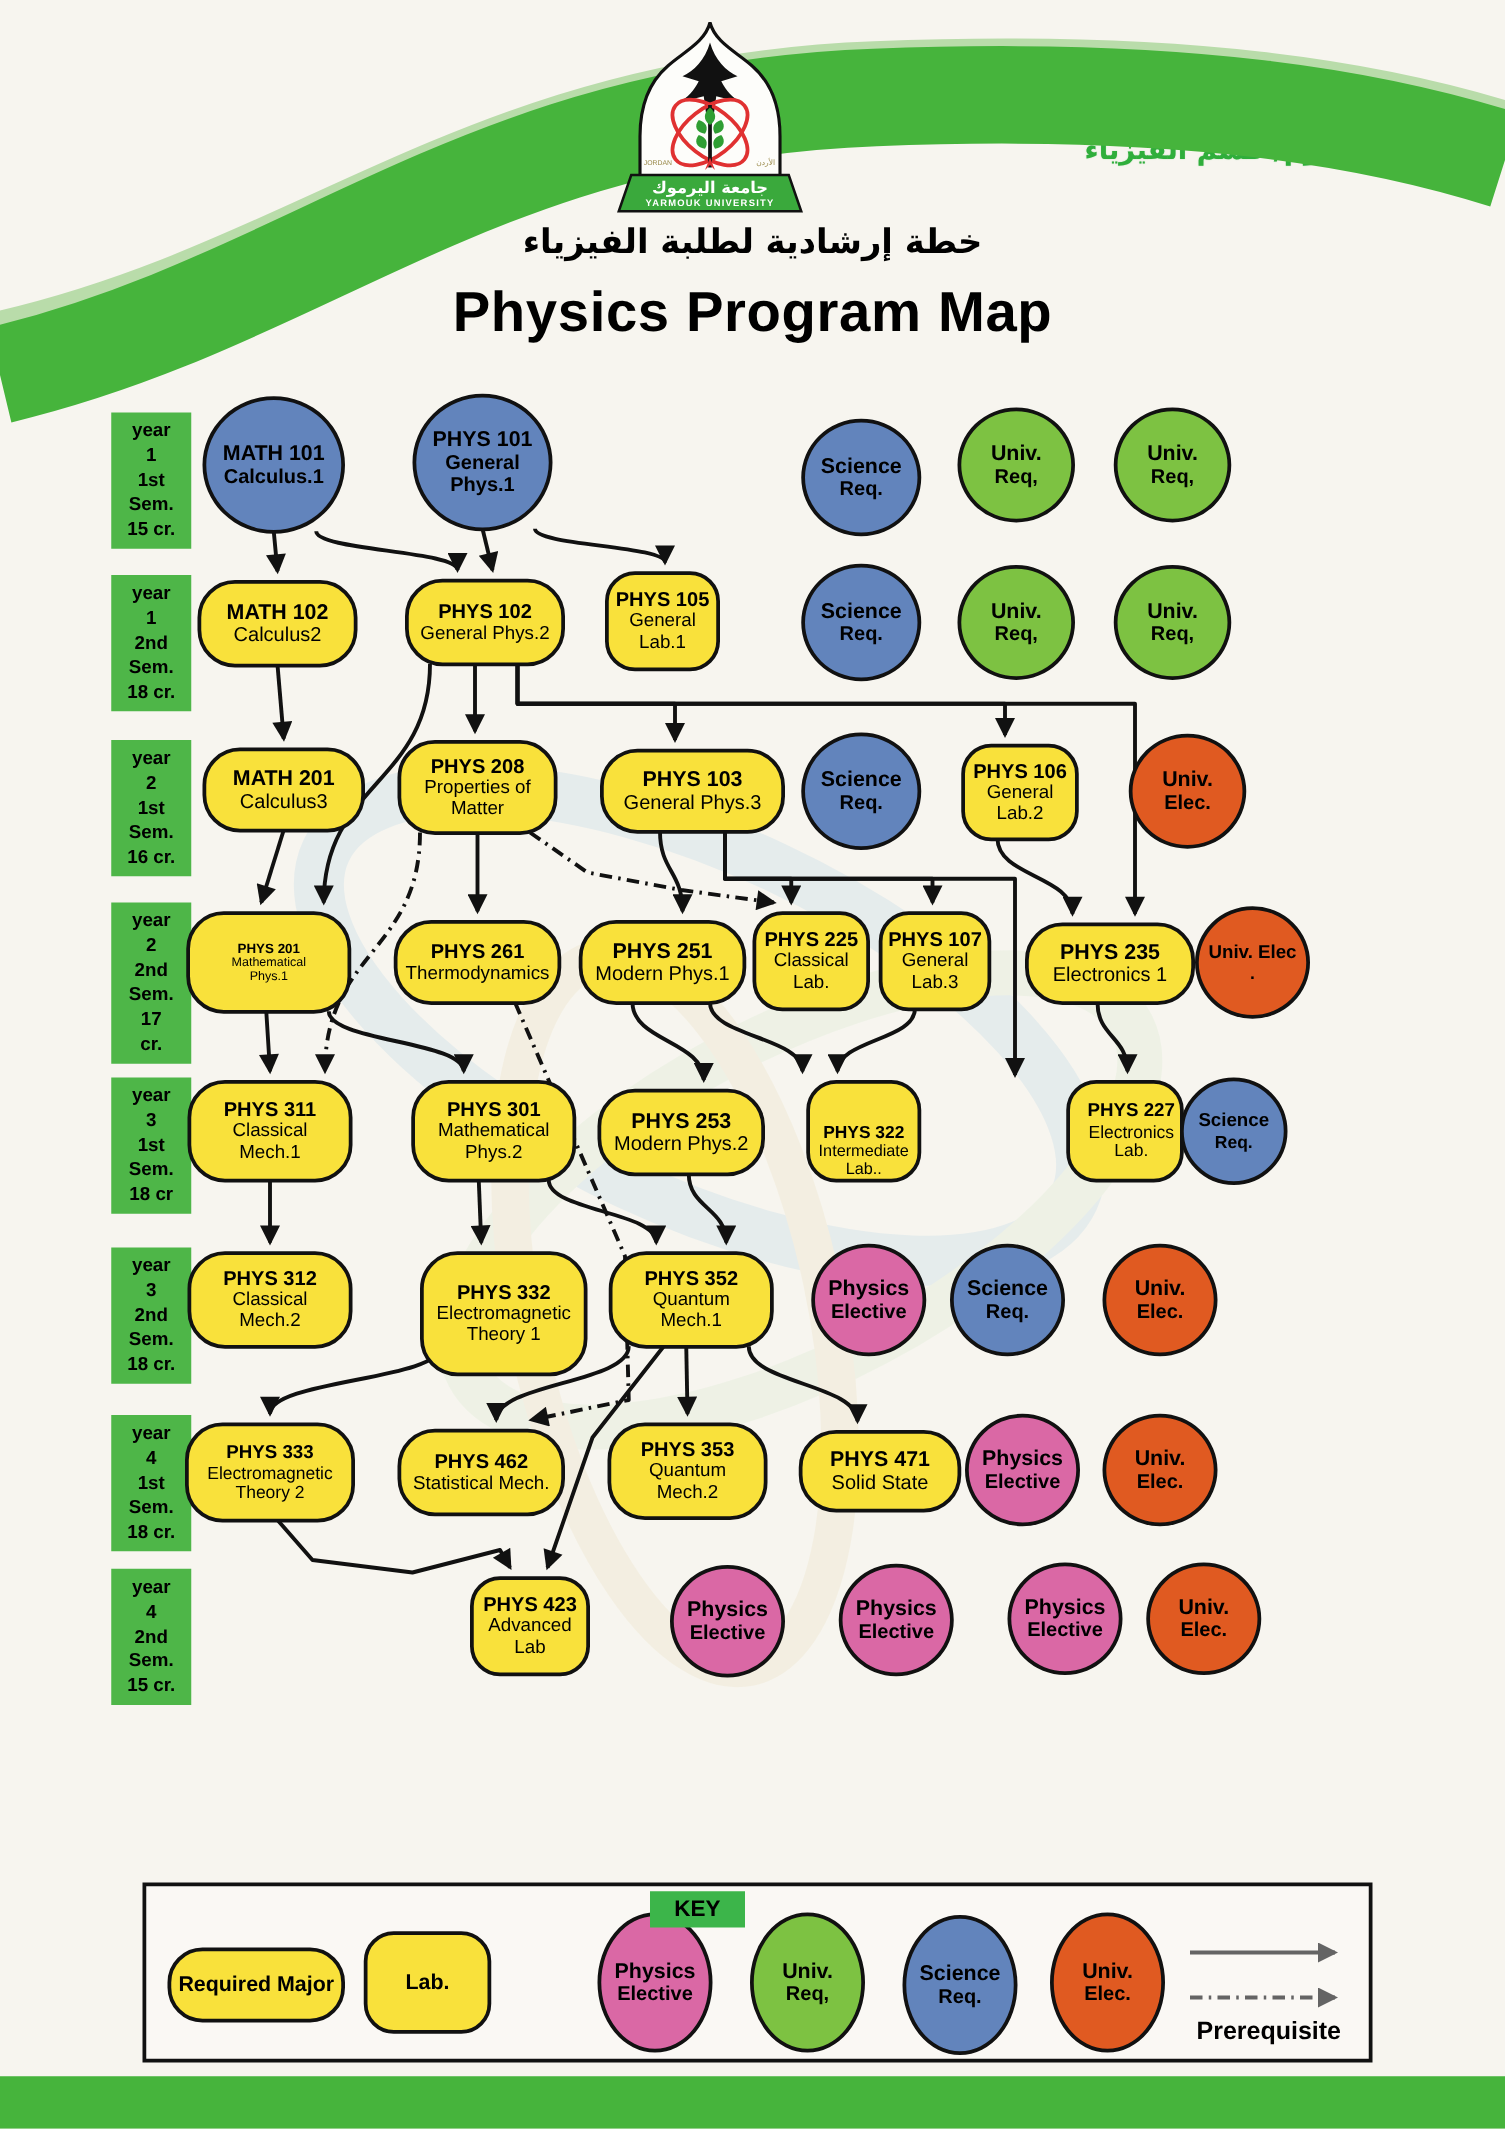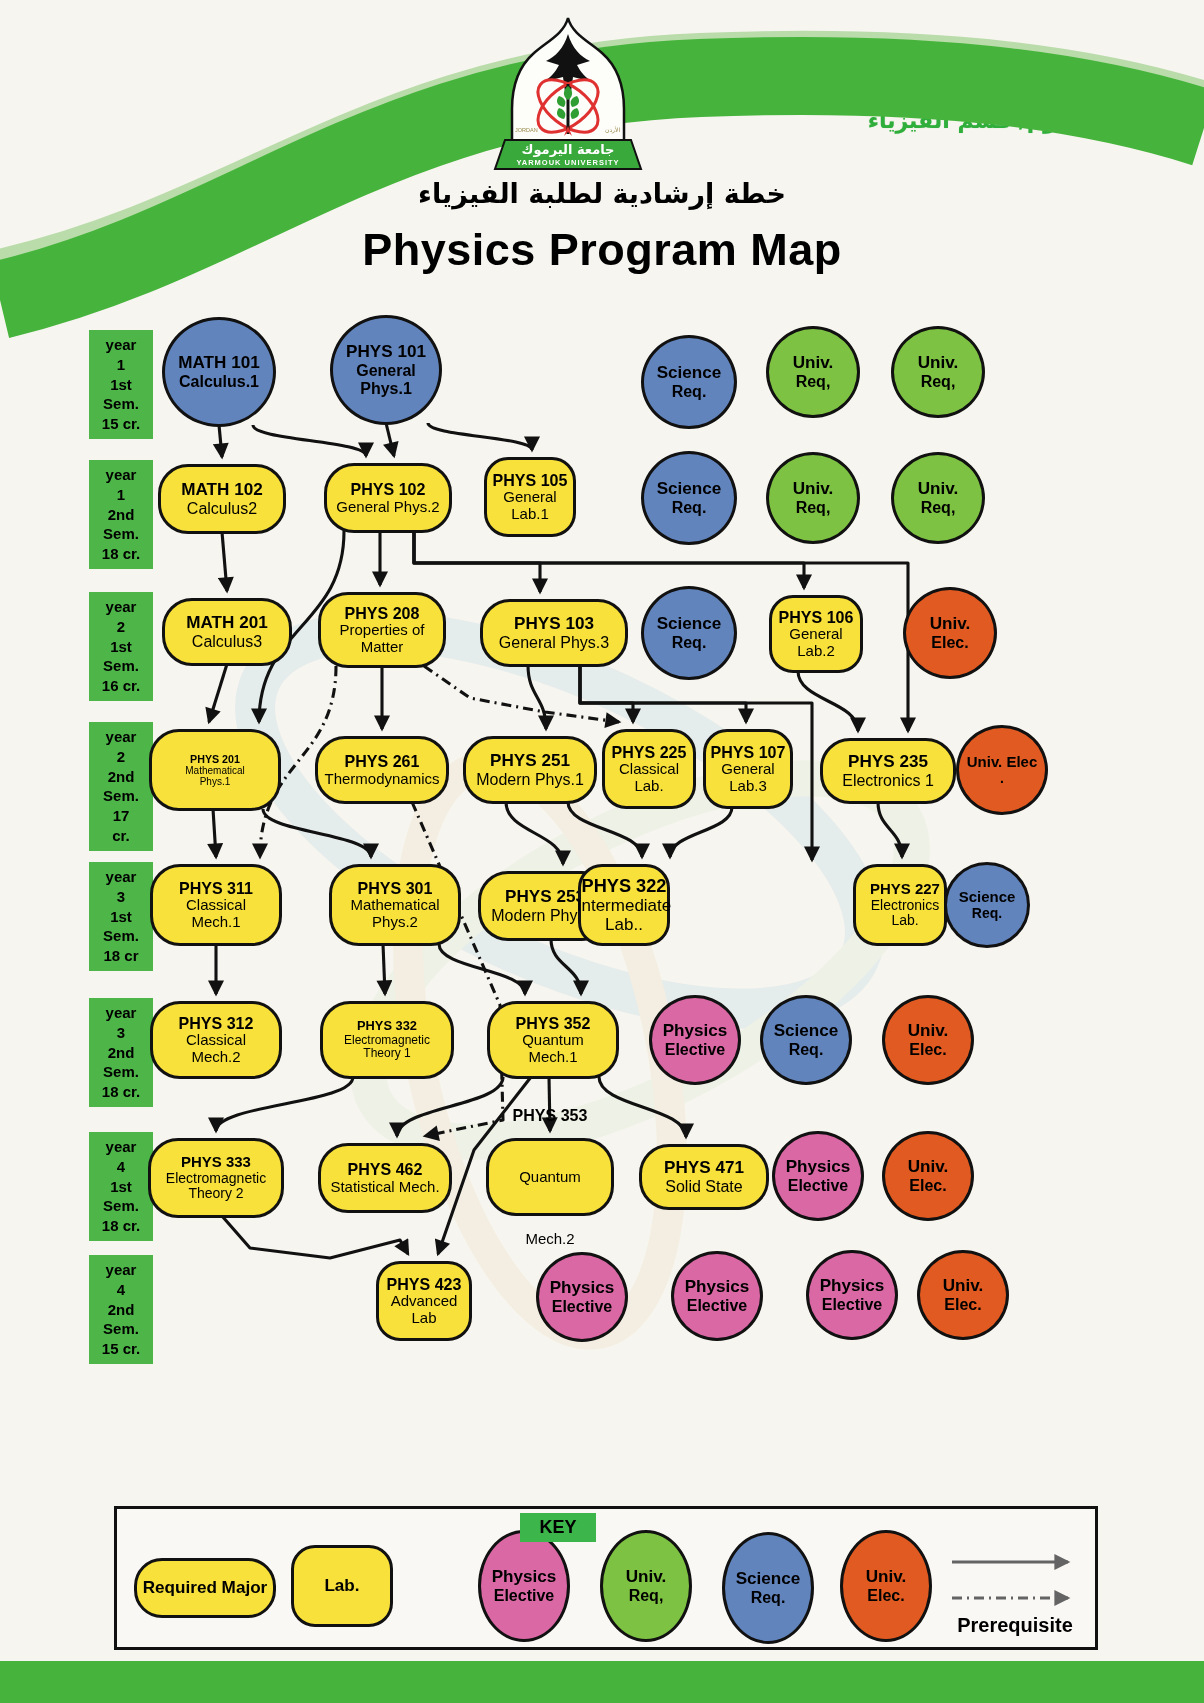--- a/index.html
+++ b/index.html
@@ -274,40 +274,40 @@
     </div>
     <div class="node c-yellow" style="left: 329px; top: 864px; width: 132px; height: 82px; border-radius: 30px; font-size: 15px;">
       <div class="l0">PHYS 301</div>
       <div class="sub">Mathematical</div>
       <div class="sub">Phys.2</div>
     </div>
     <div class="node c-yellow" style="left: 478px; top: 871px; width: 134px; height: 70px; border-radius: 30px;">
       <div class="l0">PHYS 253</div>
       <div class="sub">Modern Phys.2</div>
     </div>
-    <div class="node c-yellow" style="left: 578px; top: 864px; width: 92px; height: 82px; border-radius: 24px; font-size: 17px;">
+    <div class="node c-yellow" style="left: 645px; top: 864px; width: 92px; height: 82px; border-radius: 24px; font-size: 13px; justify-content: flex-end;">
       <div class="l0">PHYS 322</div>
       <div class="sub">Intermediate</div>
       <div class="sub">Lab..</div>
     </div>
     <div class="node c-yellow" style="left: 853px; top: 864px; width: 94px; height: 82px; border-radius: 24px; font-size: 14px; padding-left: 10px;">
       <div class="l0">PHYS 227</div>
       <div class="sub">Electronics</div>
       <div class="sub">Lab.</div>
     </div>
     <div class="node circle c-blue" style="left: 944px; top: 862px; width: 86px; height: 86px; border-radius: 50%; font-size: 14px;">
       <div class="l0">Science</div>
       <div class="sub">Req.</div>
     </div>
     <div class="node c-yellow" style="left: 150px; top: 1001px; width: 132px; height: 78px; border-radius: 30px; font-size: 15px;">
       <div class="l0">PHYS 312</div>
       <div class="sub">Classical</div>
       <div class="sub">Mech.2</div>
     </div>
-    <div class="node c-yellow" style="left: 320px; top: 1001px; width: 134px; height: 78px; border-radius: 30px; font-size: 12px;">
+    <div class="node c-yellow" style="left: 336px; top: 1001px; width: 134px; height: 100px; border-radius: 30px; font-size: 15px;">
       <div class="l0">PHYS 332</div>
       <div class="sub">Electromagnetic</div>
       <div class="sub">Theory 1</div>
     </div>
     <div class="node c-yellow" style="left: 487px; top: 1001px; width: 132px; height: 78px; border-radius: 30px; font-size: 15px;">
       <div class="l0">PHYS 352</div>
       <div class="sub">Quantum</div>
       <div class="sub">Mech.1</div>
     </div>
     <div class="node circle c-pink" style="left: 649px; top: 995px; width: 92px; height: 90px; border-radius: 50%;">
@@ -324,21 +324,21 @@
     </div>
     <div class="node c-yellow" style="left: 148px; top: 1138px; width: 136px; height: 80px; border-radius: 30px; font-size: 14px;">
       <div class="l0">PHYS 333</div>
       <div class="sub">Electromagnetic</div>
       <div class="sub">Theory 2</div>
     </div>
     <div class="node c-yellow" style="left: 318px; top: 1143px; width: 134px; height: 70px; border-radius: 30px; font-size: 15px;">
       <div class="l0">PHYS 462</div>
       <div class="sub">Statistical Mech.</div>
     </div>
-    <div class="node c-yellow" style="left: 486px; top: 1138px; width: 128px; height: 78px; border-radius: 30px; font-size: 15px; gap: 45px;">
+    <div class="node c-yellow" style="left: 486px; top: 1138px; width: 128px; height: 78px; border-radius: 30px; font-size: 15px;">
       <div class="l0">PHYS 353</div>
       <div class="sub">Quantum</div>
       <div class="sub">Mech.2</div>
     </div>
     <div class="node c-yellow" style="left: 639px; top: 1144px; width: 130px; height: 66px; border-radius: 30px;">
       <div class="l0">PHYS 471</div>
       <div class="sub">Solid State</div>
     </div>
     <div class="node circle c-pink" style="left: 772px; top: 1131px; width: 92px; height: 90px; border-radius: 50%;">
       <div class="l0">Physics</div>

